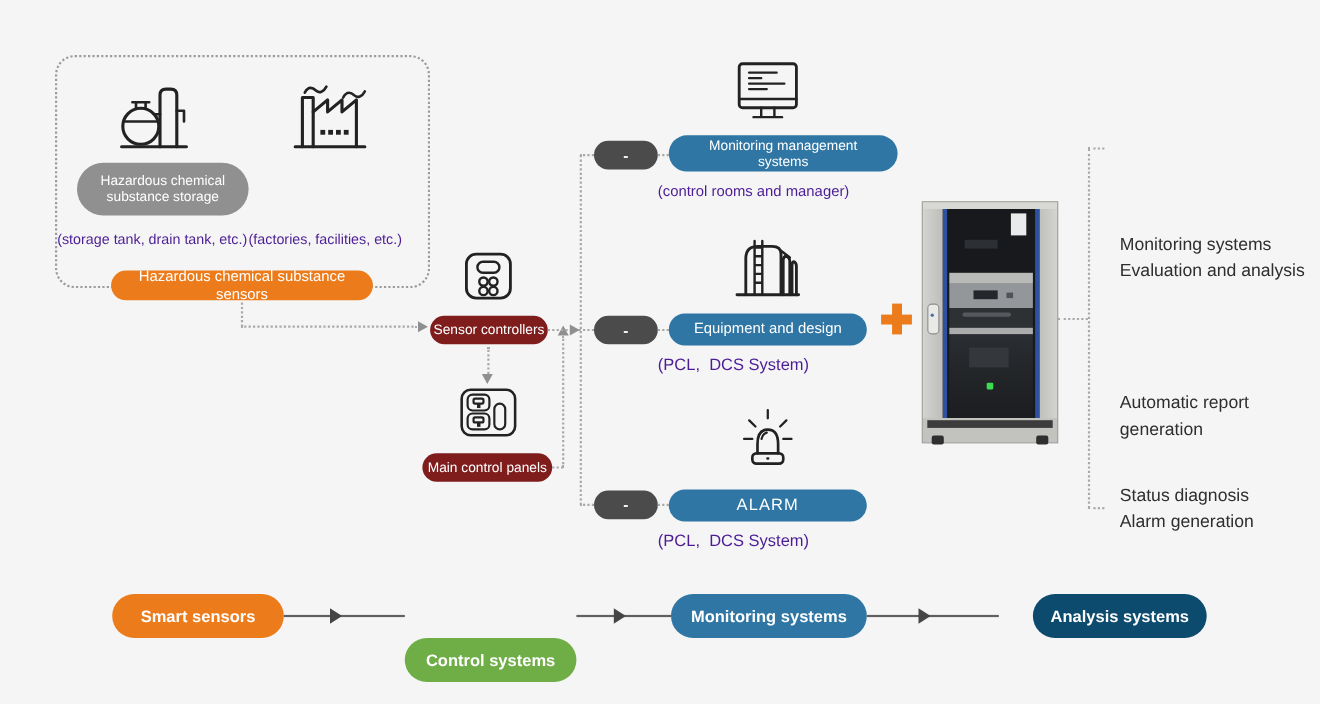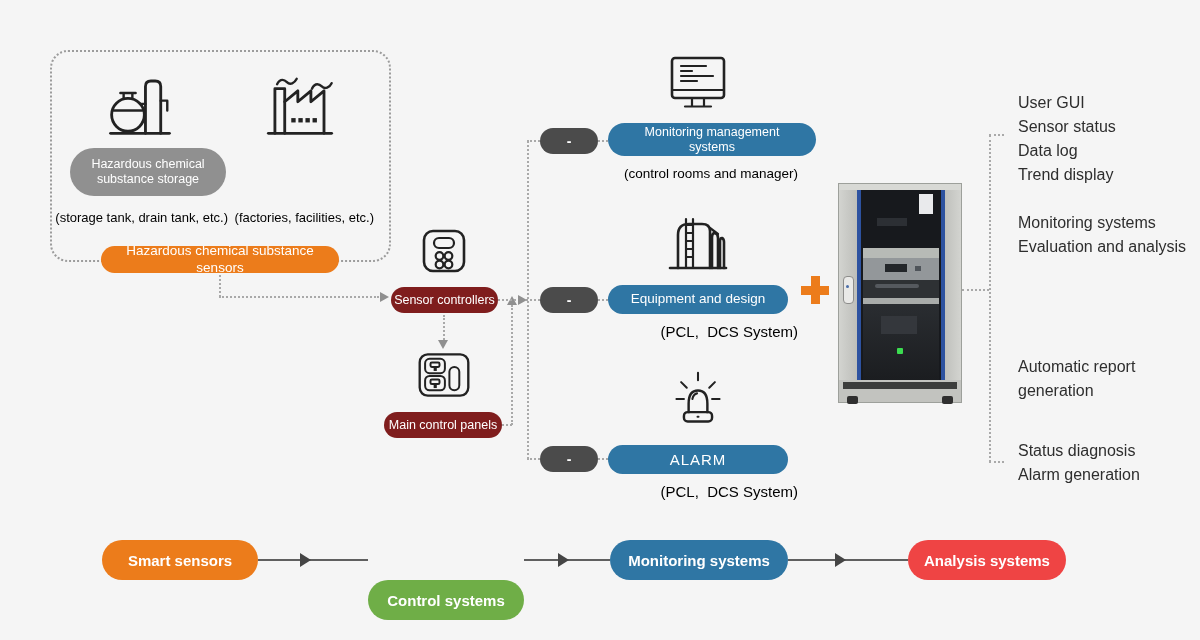--- a/index.html
+++ b/index.html
@@ -16,21 +16,21 @@
   .pill{
     position:absolute;display:flex;align-items:center;justify-content:center;
     color:#fff;text-align:center;border-radius:999px;line-height:1.2;
   }
   .pill-gray{background:#909090;}
   .pill-orange{background:#ec7c1b;align-items:center;}
   .pill-green{background:#7f1d1d;}
   .pill-blue{background:#2f76a4;}
   .pill-dark{background:#4b4b4b;}
 
-  .caption{position:absolute;color:#000000;text-align:right;}
+  .caption{position:absolute;color:#4c1d95;text-align:left;}
   .cap-pre{white-space:pre;}
 
   
   .dot-h{position:absolute;border-top:2px dotted #a9a9a9;height:0;}
   .dot-v{position:absolute;border-left:2px dotted #a9a9a9;width:0;}
   .dashed-box{
     position:absolute;border:2px dotted #9c9c9c;border-radius:18px;background:transparent;
   }
   
   .ah{position:absolute;width:0;height:0;}
@@ -244,26 +244,20 @@
     <div style="left:4px;top:198px;width:114px;height:7px;background:#3b3c3b;"></div>
     <div style="left:8px;top:212px;width:11px;height:8px;background:#2f2f2f;border-radius:2px;"></div>
     <div style="left:103px;top:212px;width:11px;height:8px;background:#2f2f2f;border-radius:2px;"></div>
   </div>
 
   <div class="dot-h" style="left:962px;top:289px;width:27px;"></div>
   <div class="dot-v" style="left:989px;top:135px;height:327px;"></div>
   <div class="dot-h" style="left:989px;top:134px;width:15px;"></div>
   <div class="dot-h" style="left:989px;top:461px;width:15px;"></div>
 
-  <div class="feature-group" style="top:91px;">
-    <div>User GUI</div>
-    <div>Sensor status</div>
-    <div>Data log</div>
-    <div>Trend display</div>
-  </div>
   <div class="feature-group" style="top:211px;">
     <div>Monitoring systems</div>
     <div>Evaluation and analysis</div>
   </div>
   <div class="feature-group" style="top:283px;">
   </div>
   <div class="feature-group" style="top:355px;">
     <div>Automatic report</div>
     <div>generation</div>
   </div>
@@ -283,17 +277,17 @@
   </div>
   <div class="flow-line" style="left:524px;width:86px;"></div>
   <div class="flow-ah" style="left:558px;"></div>
 
   <div class="flow-pill" style="left: 610px; width: 178px; background: rgb(47, 118, 164);">
     <span>Monitoring systems</span>
   </div>
   <div class="flow-line" style="left:788px;width:120px;"></div>
   <div class="flow-ah" style="left:835px;"></div>
 
-  <div class="flow-pill" style="left: 908px; width: 158px; background: #ef4444;">
+  <div class="flow-pill" style="left: 939px; width: 158px; background: #0c4a6e;">
     <span>Analysis systems</span>
   </div>
 
 </div>
 
 </body></html>

